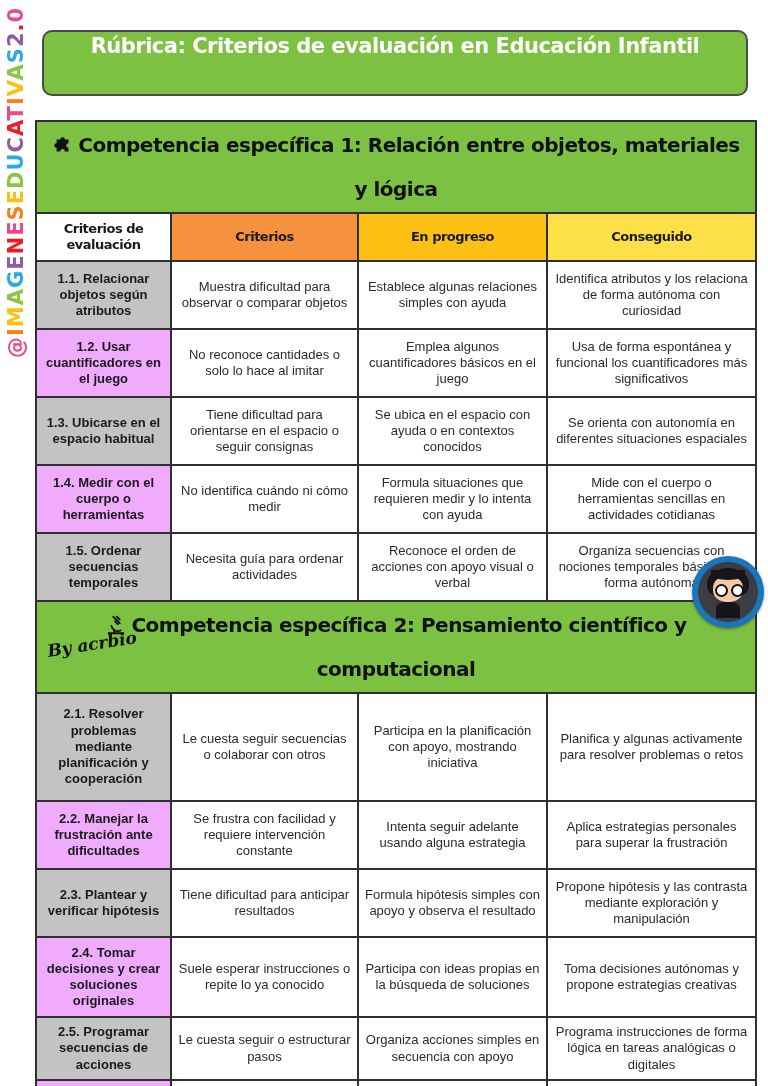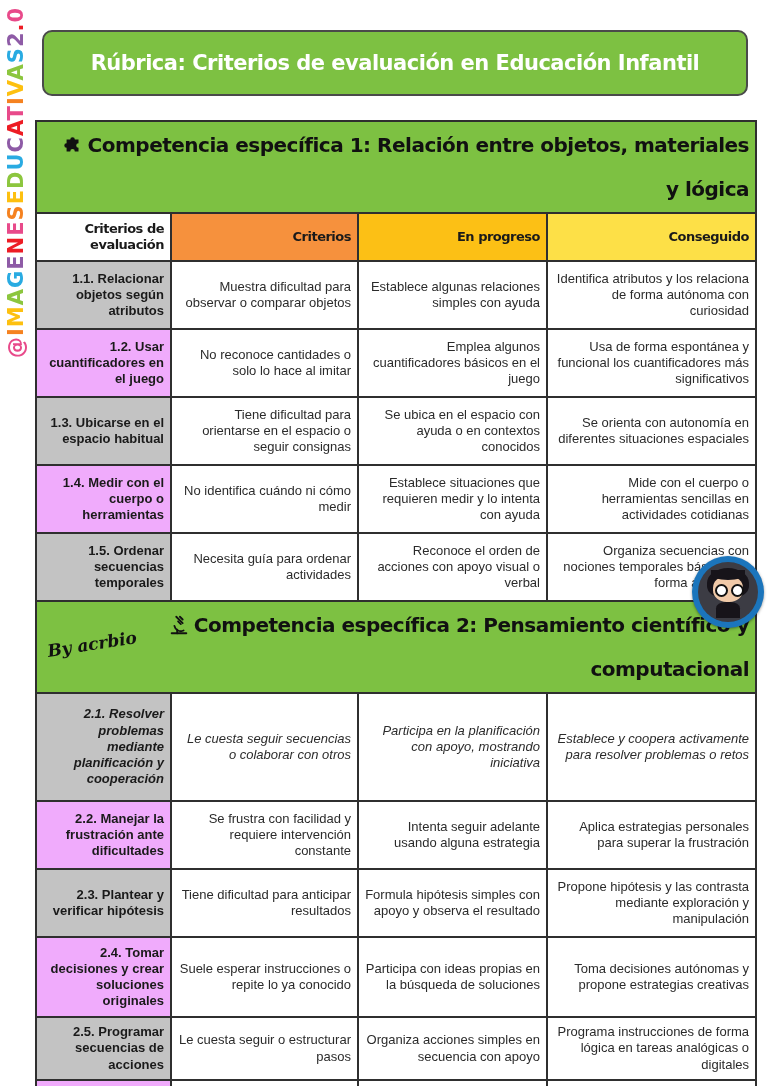--- a/index.html
+++ b/index.html
@@ -9,49 +9,49 @@
   
   .watermark{position:absolute;top:358px;left:4px;transform:rotate(-90deg);
              transform-origin:top left;white-space:nowrap;
              font-family:"DejaVu Sans",sans-serif;font-weight:bold;font-size:21px;
              letter-spacing:1px;}
   .watermark span{text-shadow:0 0 1px #ffffff;}
 
   
   .banner{position:absolute;left:42px;top:30px;width:702px;height:62px;
           background:#7dc142;border:2px solid #4a4a4a;border-radius:10px;
-          display:flex;flex-direction:column;justify-content:center;align-items:center;
+          display:flex;flex-direction:column;justify-content:space-between;align-items:center;
           text-align:center;}
   .banner div{color:#ffffff;font-family:"DejaVu Sans",sans-serif;font-weight:bold;
               font-size:21px;line-height:1.35;letter-spacing:-0.5px;}
 
   
   table.rubric{position:absolute;left:35px;top:120px;width:720px;border-collapse:collapse;
                table-layout:fixed;}
   table.rubric td,table.rubric th{border:2px solid #2f2f2f;padding:3px 6px;vertical-align:middle;
-               text-align:right;font-size:13px;line-height:1.25;}
+               text-align:center;font-size:13px;line-height:1.25;}
   col.c-crit{width:135px;} col.c-emp{width:187px;} col.c-prog{width:189px;} col.c-cons{width:209px;}
 
   tr.section td{background:#7dc142;color:#111;
       font-family:"DejaVu Sans",sans-serif;font-weight:bold;font-size:20px;
       letter-spacing:-0.5px;line-height:2.0;height:76px;position:relative;}
   tr.section .sec-icon{display:inline-block;vertical-align:-4px;margin-right:4px;}
 
   tr.colhead th{font-family:"DejaVu Sans",sans-serif;font-weight:bold;height:40px;}
   th.h-crit{background:#ffffff;font-size:16px;line-height:1.05;letter-spacing:-0.5px;margin-top:44px;}
   th.h-emp{background:#f6913d;font-size:20px;letter-spacing:-0.5px;}
   th.h-prog{background:#fcc015;font-size:20px;letter-spacing:-0.5px;}
   th.h-cons{background:#fde047;font-size:20px;letter-spacing:-0.5px;}
 
   td.crit{font-weight:bold;font-size:13px;}
   tr.shade-dark td.crit{background:#c3c3c3;}
   tr.shade-light td.crit{background:#f0abfc;}
   td.lvl{background:#ffffff;color:#2b2b2b;}
 
-  tr.r-tall td{height:100px;font-style:italic;}
+  tr.r-tall td{height:100px;}
   tr.r-std td{height:60px;}
   tr.r-med td{height:72px;}
   tr.r-short td{height:55px;}
 
   
   .byline{position:absolute;left:10px;top:34px;transform:rotate(-9deg);
           font-family:"DejaVu Serif",serif;font-style:italic;font-weight:bold;
           font-size:17px;letter-spacing:0;line-height:1;color:#111;}
 
   
@@ -120,21 +120,21 @@
     </tr>
     <tr class="r-std shade-dark">
       <td class="crit">1.3. Ubicarse en el espacio habitual</td>
       <td class="lvl">Tiene dificultad para orientarse en el espacio o seguir consignas</td>
       <td class="lvl">Se ubica en el espacio con ayuda o en contextos conocidos</td>
       <td class="lvl">Se orienta con autonomía en diferentes situaciones espaciales</td>
     </tr>
     <tr class="r-std shade-light">
       <td class="crit">1.4. Medir con el cuerpo o herramientas</td>
       <td class="lvl">No identifica cuándo ni cómo medir</td>
-      <td class="lvl">Establece situaciones que requieren medir y lo intenta con ayuda</td>
+      <td class="lvl">Formula situaciones que requieren medir y lo intenta con ayuda</td>
       <td class="lvl">Mide con el cuerpo o herramientas sencillas en actividades cotidianas</td>
     </tr>
     <tr class="r-std shade-dark">
       <td class="crit">1.5. Ordenar secuencias temporales</td>
       <td class="lvl">Necesita guía para ordenar actividades</td>
       <td class="lvl">Reconoce el orden de acciones con apoyo visual o verbal</td>
       <td class="lvl">Organiza secuencias con nociones temporales básicas de forma autónoma</td>
     </tr>
 
     <tr class="section">
@@ -152,21 +152,21 @@
             </g>
           </svg>
         </span><span>Competencia específica 2: Pensamiento científico y computacional</span>
       </td>
     </tr>
 
     <tr class="r-tall shade-dark">
       <td class="crit">2.1. Resolver problemas mediante planificación y cooperación</td>
       <td class="lvl">Le cuesta seguir secuencias o colaborar con otros</td>
       <td class="lvl">Participa en la planificación con apoyo, mostrando iniciativa</td>
-      <td class="lvl">Establece y coopera activamente para resolver problemas o retos</td>
+      <td class="lvl">Planifica y algunas activamente para resolver problemas o retos</td>
     </tr>
     <tr class="r-std shade-light">
       <td class="crit">2.2. Manejar la frustración ante dificultades</td>
       <td class="lvl">Se frustra con facilidad y requiere intervención constante</td>
       <td class="lvl">Intenta seguir adelante usando alguna estrategia</td>
       <td class="lvl">Aplica estrategias personales para superar la frustración</td>
     </tr>
     <tr class="r-std shade-dark">
       <td class="crit">2.3. Plantear y verificar hipótesis</td>
       <td class="lvl">Tiene dificultad para anticipar resultados</td>

